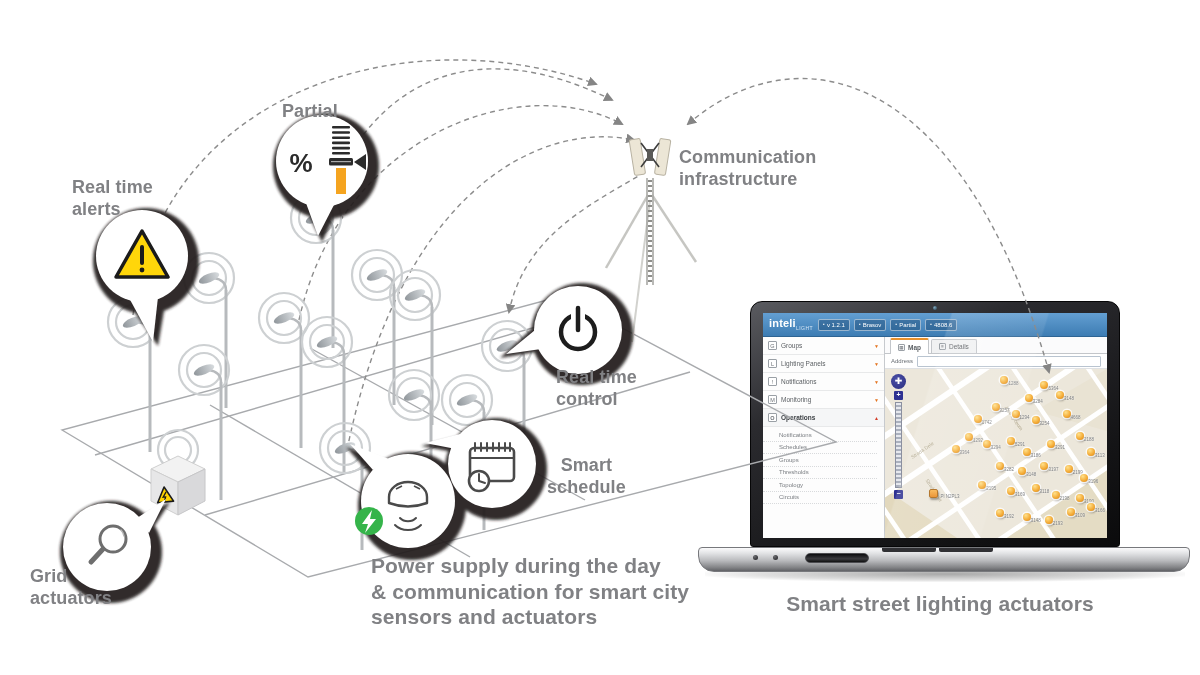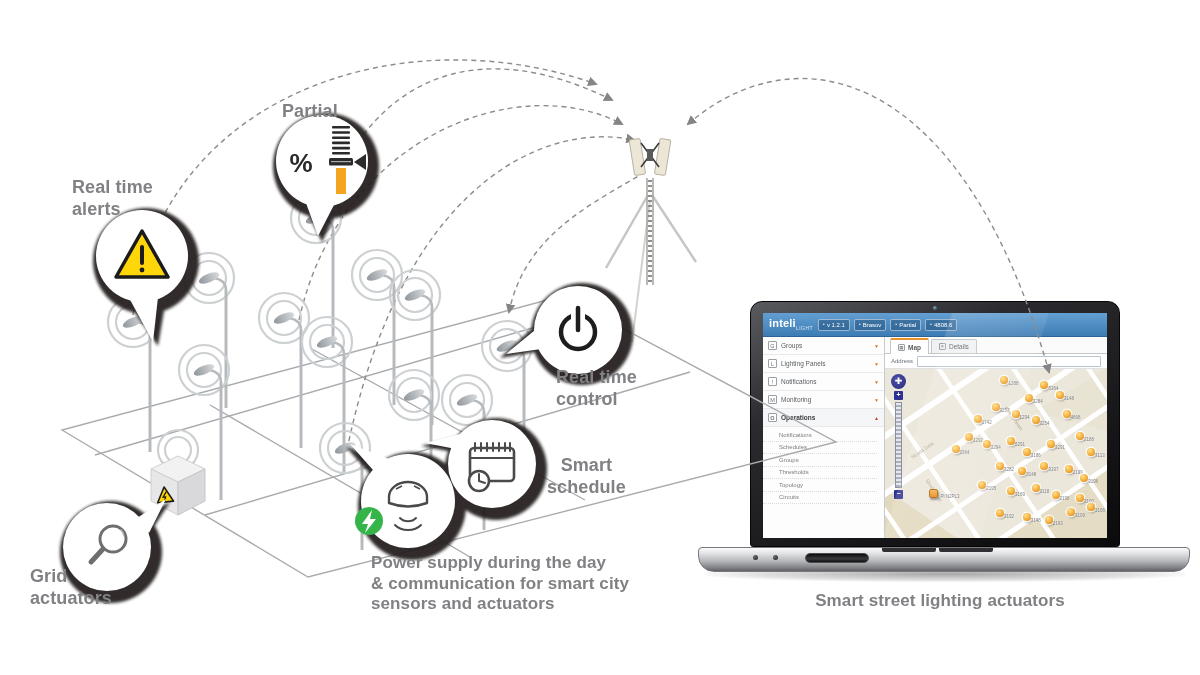--- a/index.html
+++ b/index.html
@@ -1,21 +1,21 @@
 <!DOCTYPE html>
 <html><head>
 <meta charset="utf-8">
 <style>
   html,body{margin:0;padding:0;background:#ffffff;}
   #stage{position:relative;width:1200px;height:675px;overflow:hidden;background:#fff;
          font-family:"Liberation Sans","DejaVu Sans",sans-serif;}
   
   .lbl{position:absolute;color:#808184;font-size:18px;font-weight:600;line-height:1.22;
        white-space:pre-line;z-index:6;letter-spacing:.1px;}
-  .lbl.small{font-size:17px;}
+  .lbl.small{font-size:21px;}
   
   #laptop-shadow{position:absolute;left:705px;top:566px;width:480px;height:16px;z-index:1;
        background:radial-gradient(ellipse at center,rgba(0,0,0,.34) 0%,rgba(0,0,0,.12) 55%,rgba(0,0,0,0) 75%);}
   #laptop-bezel{position:absolute;left:750px;top:301px;width:370px;height:246px;z-index:2;
        background:linear-gradient(155deg,#5a5b60 0%,#2b2b2f 30%,#141416 75%,#0b0b0c 100%);
        border:1px solid #060607;border-radius:12px 12px 3px 3px;box-sizing:border-box;}
   #webcam{position:absolute;left:50%;top:4px;width:4px;height:4px;margin-left:-2px;border-radius:50%;
        background:radial-gradient(circle at 35% 35%,#7fa6bd,#23404f);}
   #screen{position:absolute;left:12px;top:11px;width:344px;height:225px;background:#fff;overflow:hidden;}
   #glare{position:absolute;left:0;top:0;width:100%;height:100%;z-index:40;pointer-events:none;
@@ -492,20 +492,22 @@
         <circle cx="113" cy="539" r="13" fill="none" stroke="#6e6e6e" stroke-width="3"></circle>
         <path d="M121,530 a11,11 0 0 1 3,6" fill="none" stroke="#b5b5b5" stroke-width="1.6" stroke-linecap="round"></path>
         <line x1="103" y1="549" x2="91" y2="562" stroke="#6e6e6e" stroke-width="5" stroke-linecap="round"></line>
       </g>
     </g>
   </svg>
 
   <div class="lbl" style="left:282px;top:101px;">Partial</div>
   <div class="lbl" style="left:72px;top:177px;">Real time
 alerts</div>
+  <div class="lbl" style="left:679px;top:147px;">Communication
+infrastructure</div>
   <div class="lbl" style="left:556px;top:367px;">Real time
 control</div>
   <div class="lbl" style="left:547px;top:455px;text-align:center;">Smart
 schedule</div>
   <div class="lbl small" style="left:371px;top:553px;">Power supply during the day
 &amp; communication for smart city
 sensors and actuators</div>
   <div class="lbl" style="left:30px;top:566px;">Grid
 actuators</div>
   <div class="lbl small" style="left:720px;top:591px;width:440px;text-align:center;">Smart street lighting actuators</div>

